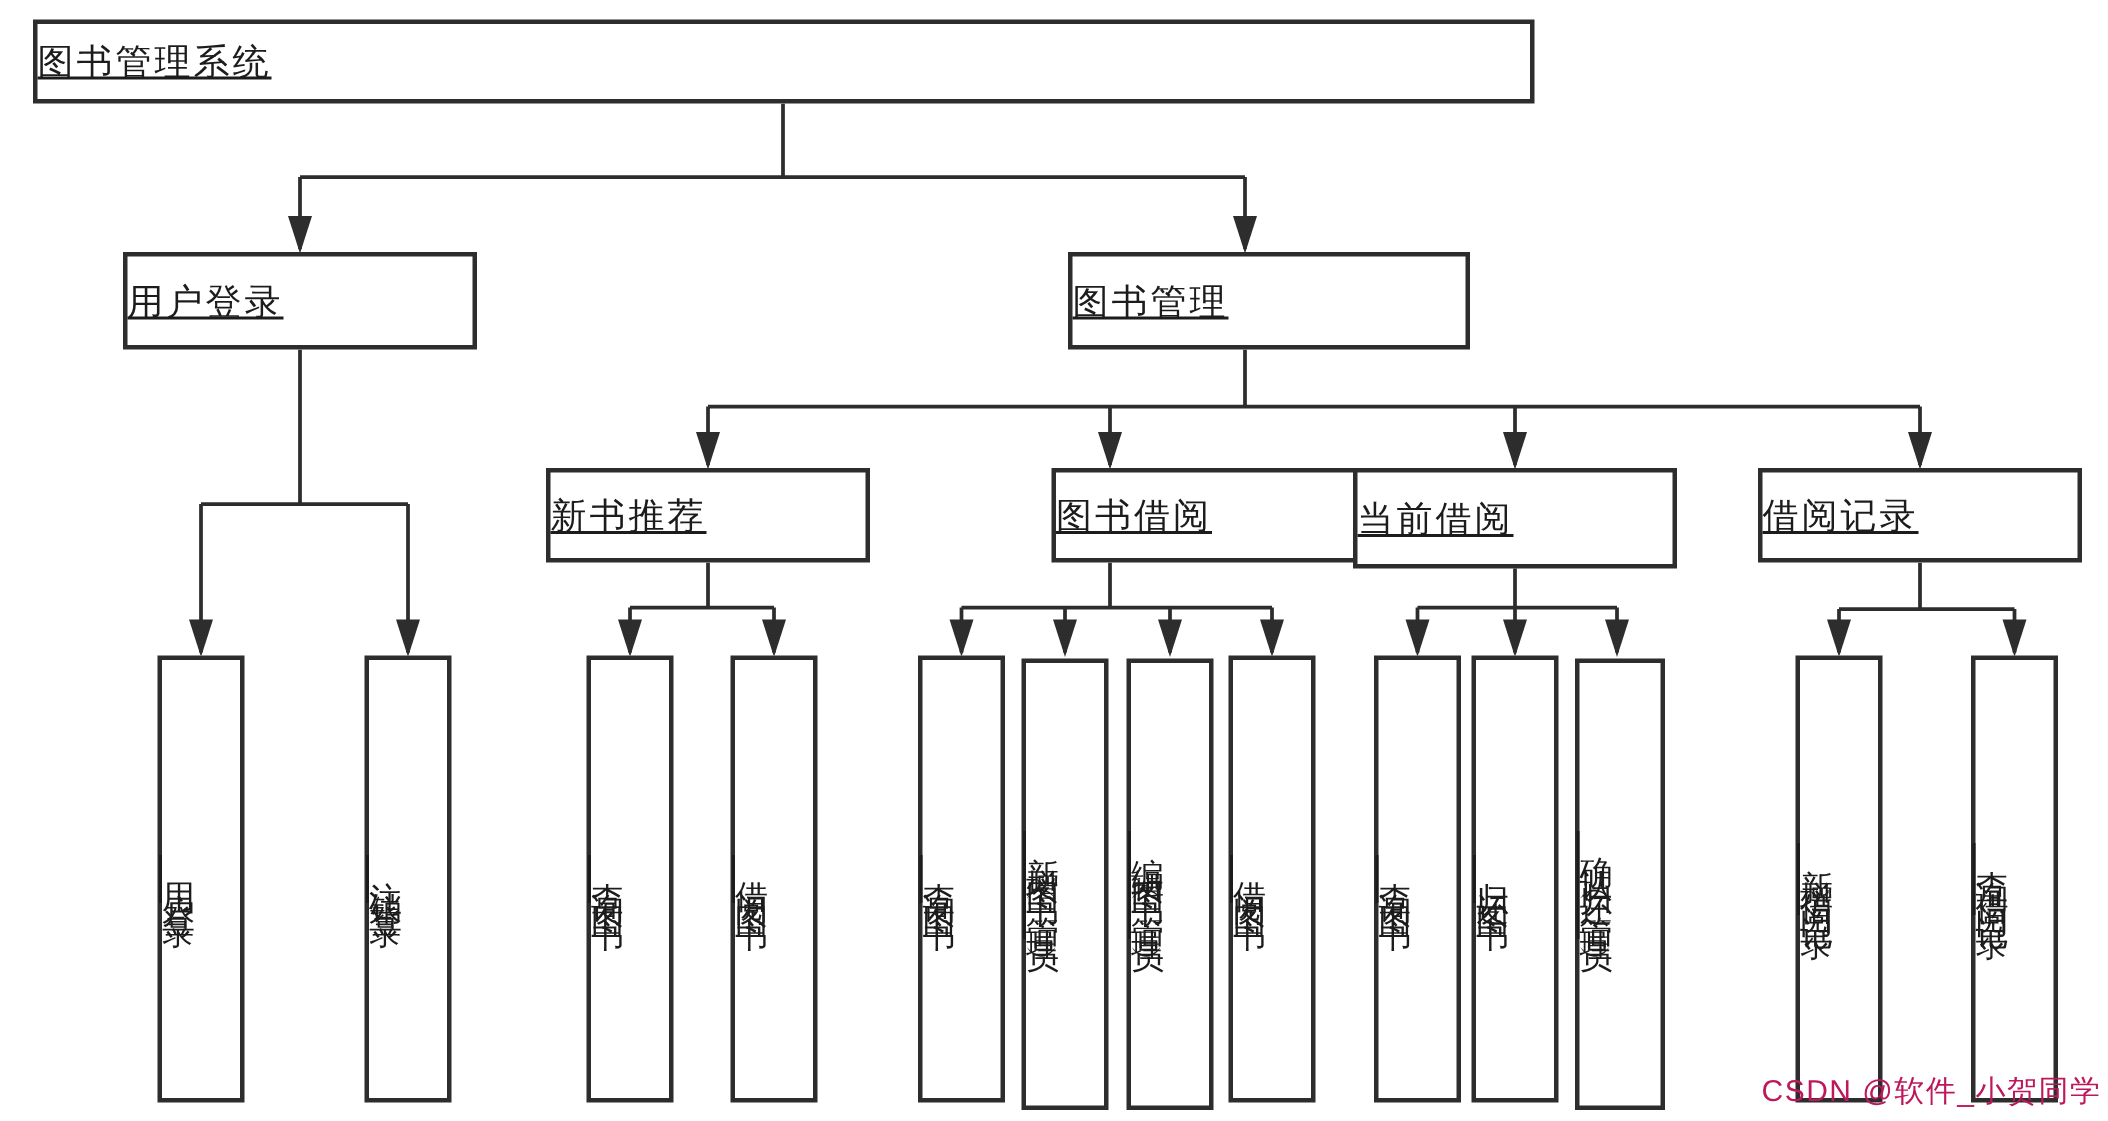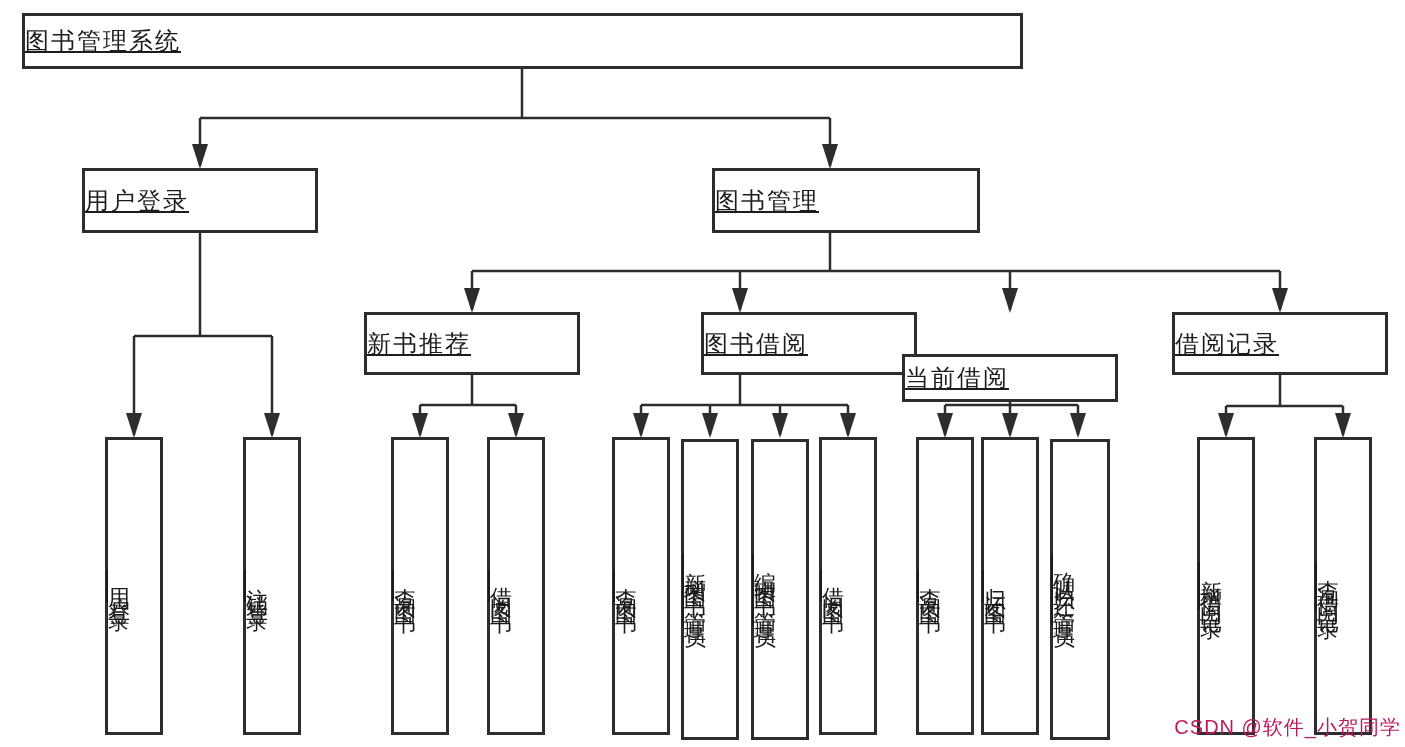--- a/index.html
+++ b/index.html
@@ -66,21 +66,21 @@
     z-index: 5;
     white-space: nowrap;
     letter-spacing: 1px;
   }
   
   #root        { left: 22px;   top: 13px;  width: 1001px; height: 56px; }
   #user-login  { left: 82px;   top: 168px; width: 236px;  height: 65px; }
   #book-mgmt   { left: 712px;  top: 168px; width: 268px;  height: 65px; }
   #new-book    { left: 364px;  top: 312px; width: 216px;  height: 63px; }
   #book-borrow { left: 665px;  top: 312px; width: 216px;  height: 63px; margin-left: 36px; }
-  #cur-borrow  { left: 902px;  top: 312px; width: 216px;  height: 48px; margin-top: 42px; }
+  #cur-borrow  { left: 902px;  top: 312px; width: 216px;  height: 67px; }
   #borrow-rec  { left: 1172px; top: 312px; width: 216px;  height: 63px; }
   #leaf-g1a { left: 105px; }
   #leaf-g1b { left: 243px; }
   #leaf-g2a { left: 391px; }
   #leaf-g2b { left: 487px; }
   #leaf-g3a { left: 612px; }
   #leaf-g3b { left: 681px; }
   #leaf-g3c { left: 751px; }
   #leaf-g3d { left: 819px; }
   #leaf-g4a { left: 916px; }

